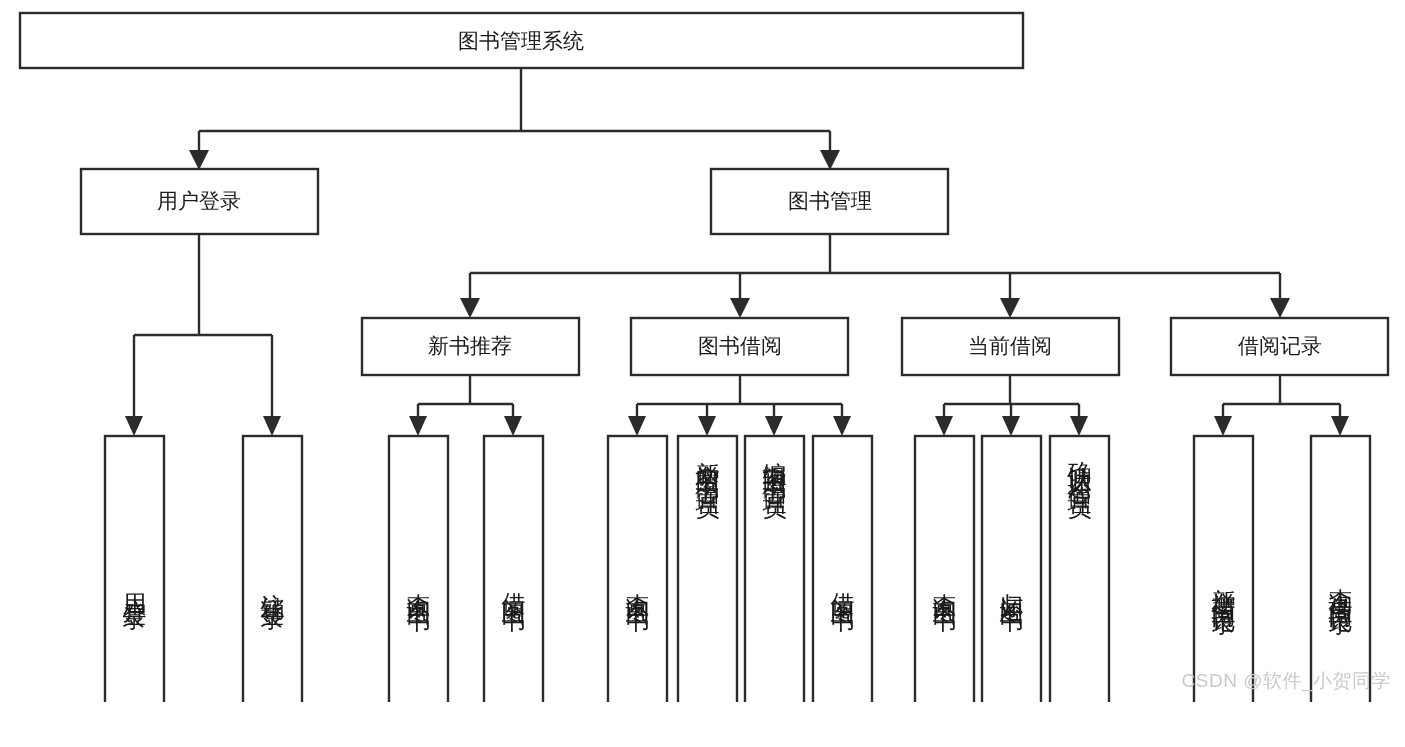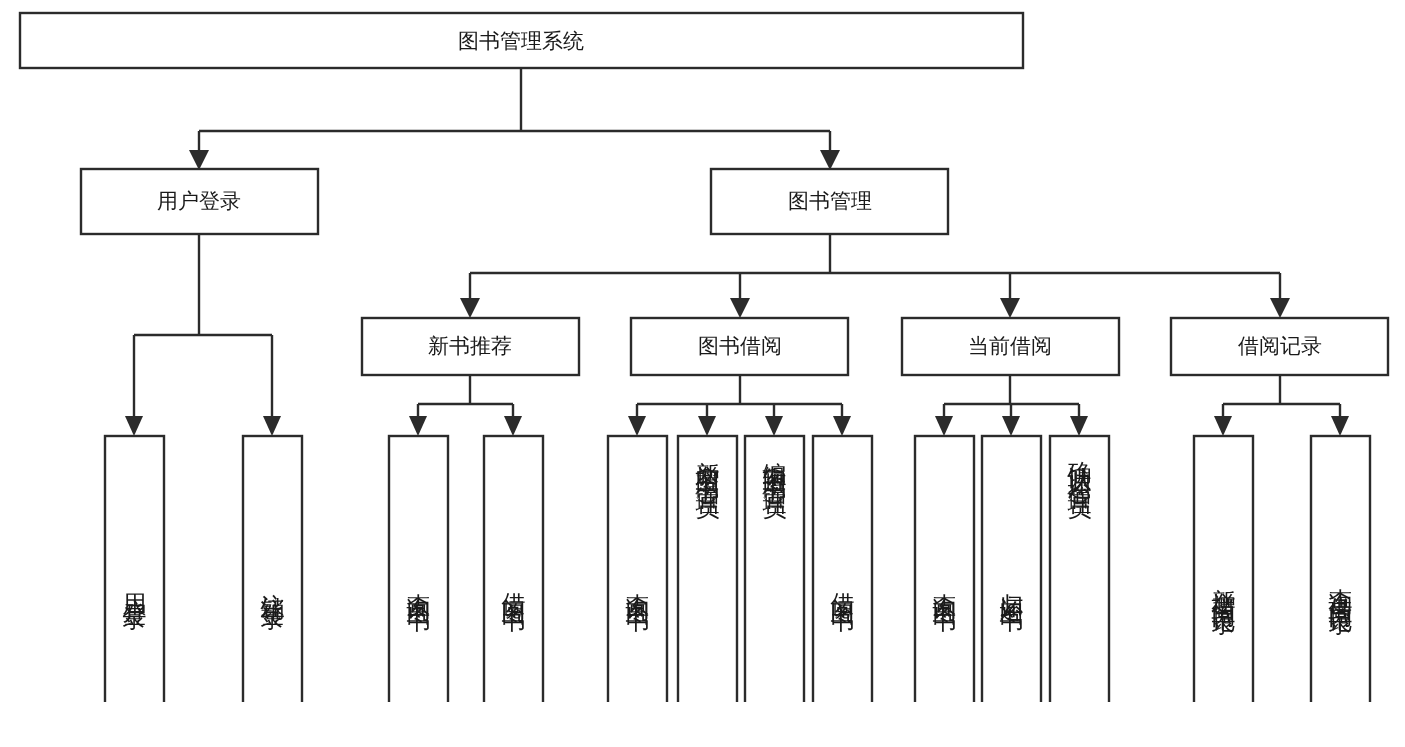--- a/index.html
+++ b/index.html
@@ -208,20 +208,21 @@
     <div class="vlabel vlabel-top" style="--bx:678">新增图书（管理员）</div>
     <div class="vlabel vlabel-top" style="--bx:745">编辑图书（管理员）</div>
     <div class="vlabel" style="--bx:813">借阅图书</div>
     <div class="vlabel" style="--bx:915">查询图书</div>
     <div class="vlabel" style="--bx:982">归还图书</div>
     <div class="vlabel vlabel-top" style="--bx:1050">确认归还（管理员）</div>
     <div class="vlabel" style="--bx:1194">新增借阅记录</div>
     <div class="vlabel" style="--bx:1311">查询借阅记录</div>
   </div>
 
+  <div class="watermark">CSDN @软件_小贺同学</div>
 </div>
 
 <style>
   .vlabel {
     position: absolute;
     left: calc(var(--bx) * 1px);
     top: 436px;
     width: 59px;
     height: 296px;
     writing-mode: vertical-rl;

